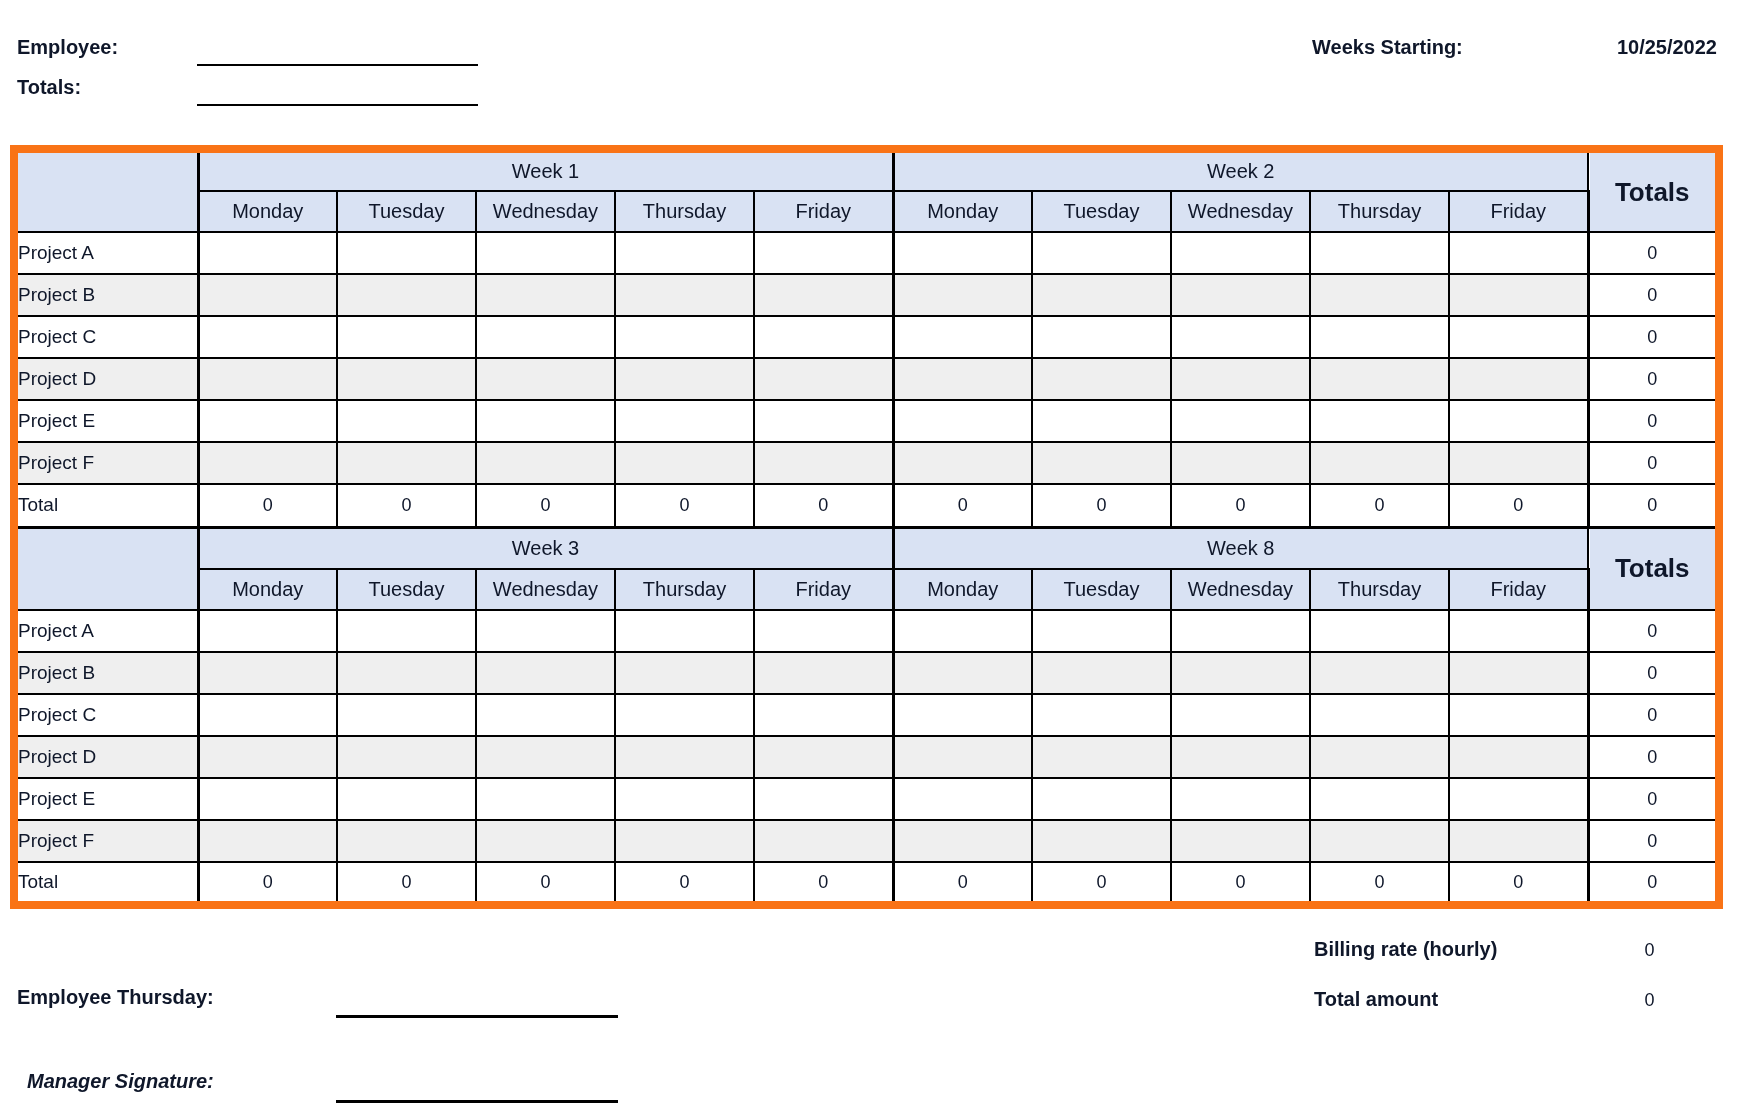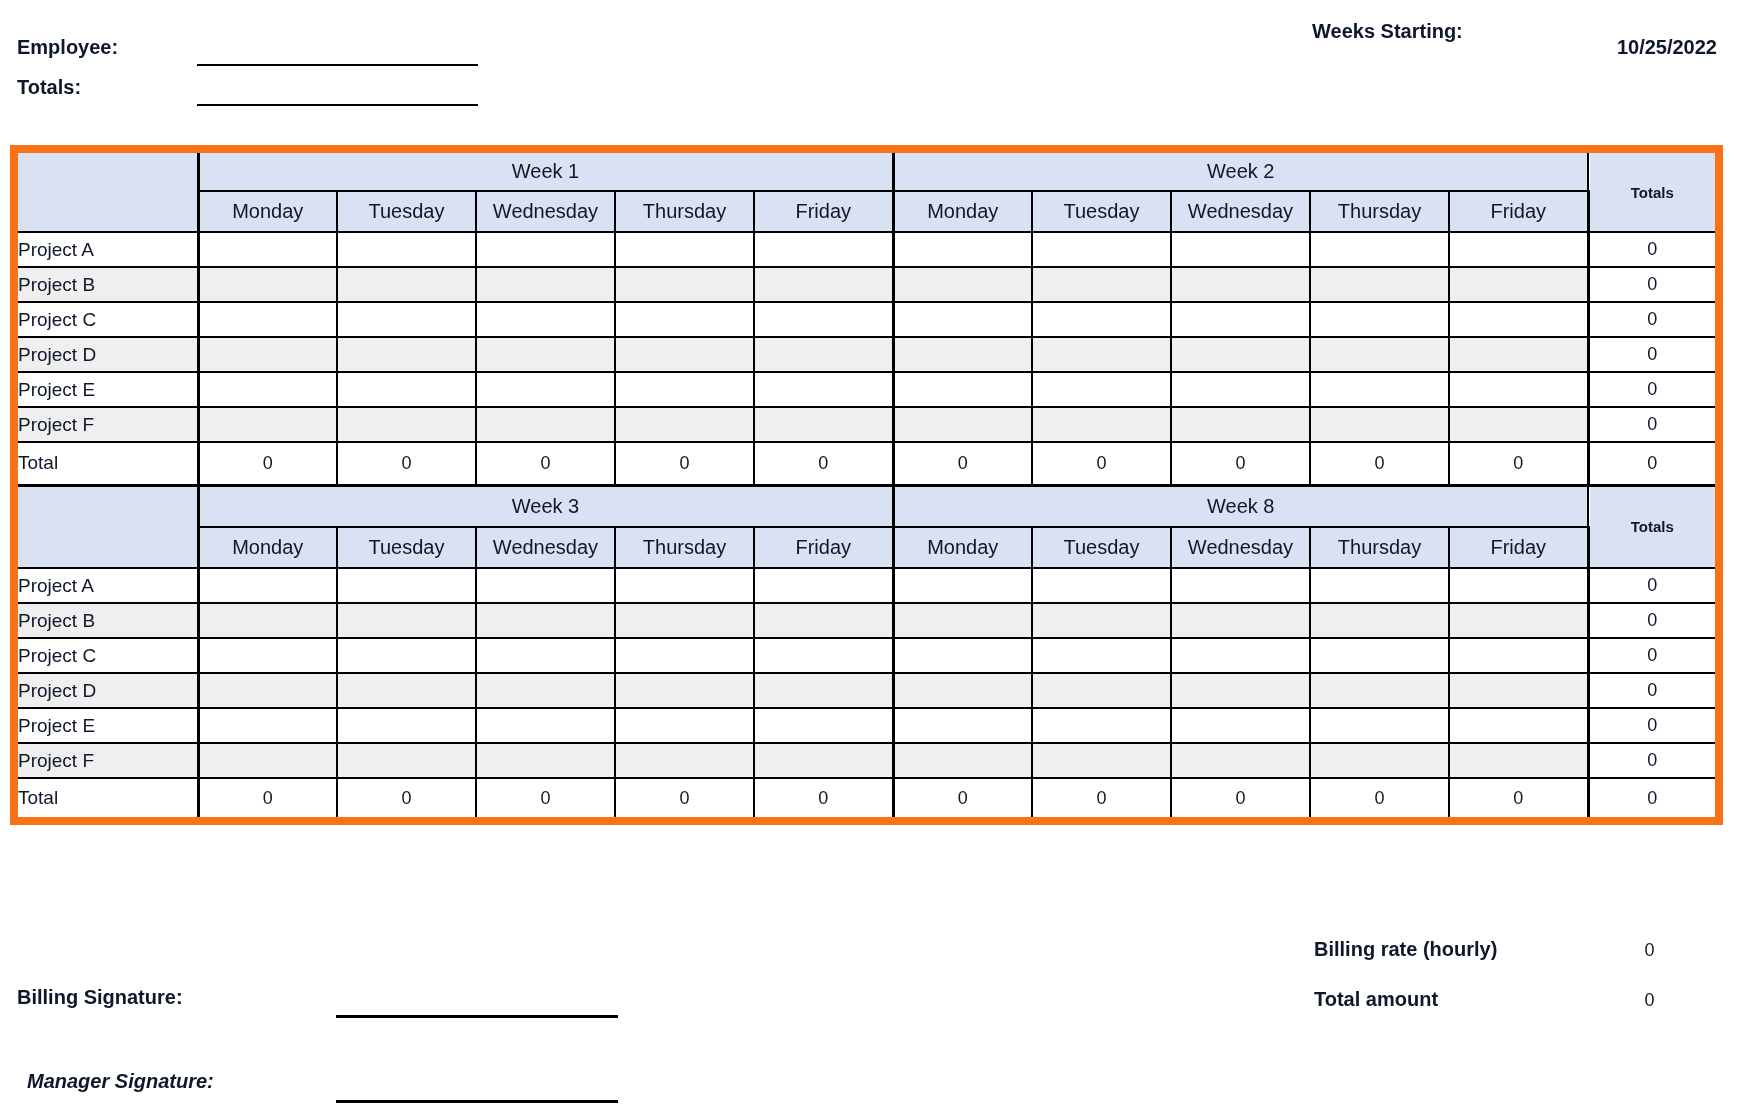--- a/index.html
+++ b/index.html
@@ -17,43 +17,43 @@
     border-collapse:collapse;table-layout:fixed;
     border:8px solid #f97316;
   }
   table.sheet td{
     border:2px solid #000;padding:0;margin:0;overflow:hidden;
     vertical-align:middle;
   }
   .hdr{background:#d9e2f3;}
   .week-cell{font-size:20px;text-align:center;}
   .day{font-size:20px;text-align:center;}
-  .totals-hdr{font-size:15px;font-weight:bold;text-align:center;}
+  .totals-hdr{font-size:26px;font-weight:bold;text-align:center;}
   .proj{font-size:19px;text-align:left;padding-left:7px;}
   .val{font-size:18px;text-align:center;}
   .stripe{background:#efefef;}
   .br3{border-right-width:3px !important;}
   .bt3{border-top-width:3px !important;}
   tr.week-row{height:42px;}
   tr.day-row{height:41px;}
-  tr.data-row{height:35px;}
+  tr.data-row{height:42px;}
   tr.total-row{height:43px;}
 </style>
 </head>
 <body>
 
 <div class="canvas">
 
   <div class="lbl" style="left:17px;top:36px;">Employee:</div>
   <div class="fill-line" style="left:197px;top:64px;width:281px;"></div>
 
   <div class="lbl" style="left:17px;top:76px;">Totals:</div>
   <div class="fill-line" style="left:197px;top:104px;width:281px;"></div>
 
-  <div class="lbl" style="left:1312px;top:20px;">Weeks Starting:</div>
+  <div class="lbl" style="left:1312px;top:36px;">Weeks Starting:</div>
   <div class="lbl" style="left:1540px;top:36px;width:177px;text-align:right;">10/25/2022</div>
 
   <table class="sheet">
     <colgroup>
       <col style="width:184px;">
       <col style="width:139px;">
         <col style="width:139px;">
         <col style="width:139px;">
         <col style="width:139px;">
         <col style="width:139px;">
@@ -299,19 +299,19 @@
         </tr>
       </tbody>
   </table>
 
   <div class="lbl" style="left:1314px;top:938px;">Billing rate (hourly)</div>
   <div class="val-text" style="left:1584px;top:940px;width:131px;text-align:center;">0</div>
 
   <div class="lbl" style="left:1314px;top:988px;">Total amount</div>
   <div class="val-text" style="left:1584px;top:990px;width:131px;text-align:center;">0</div>
 
-  <div class="lbl" style="left:17px;top:986px;">Billing Signature:</div>
+  <div class="lbl" style="left:17px;top:986px;">Employee Thursday:</div>
   <div class="sig-line" style="left:336px;top:1015px;width:282px;"></div>
 
   <div class="lbl" style="left:27px;top:1070px;font-style:italic;">Manager Signature:</div>
   <div class="sig-line" style="left:336px;top:1100px;width:282px;"></div>
 
 </div>
 
 </body></html>

